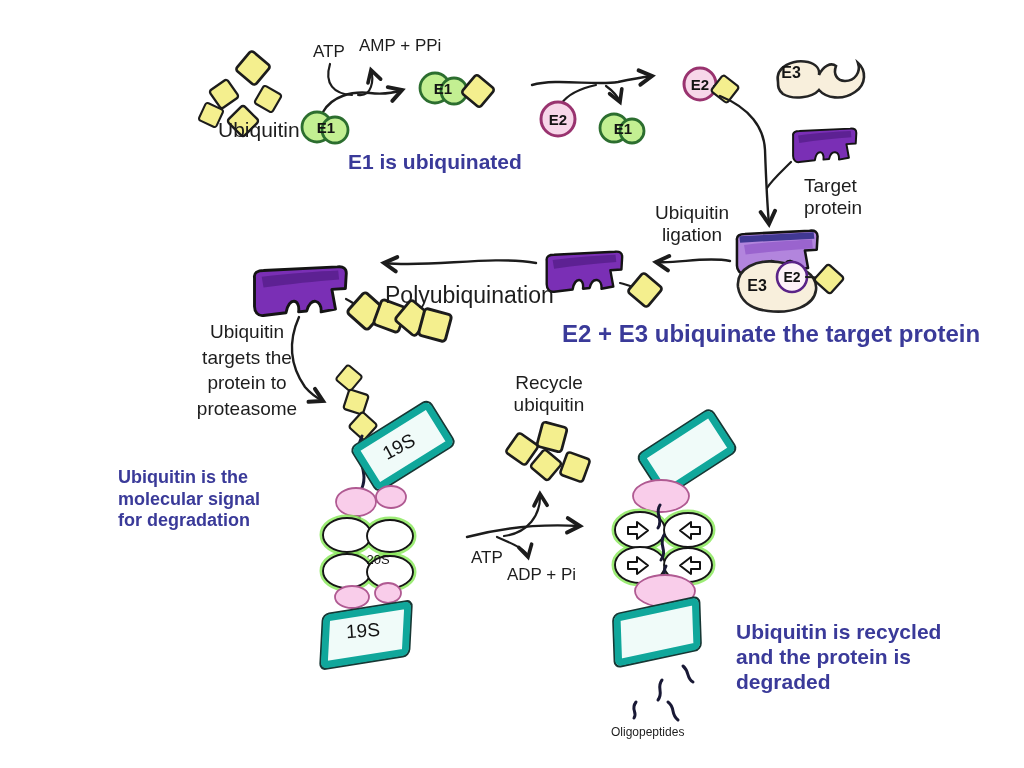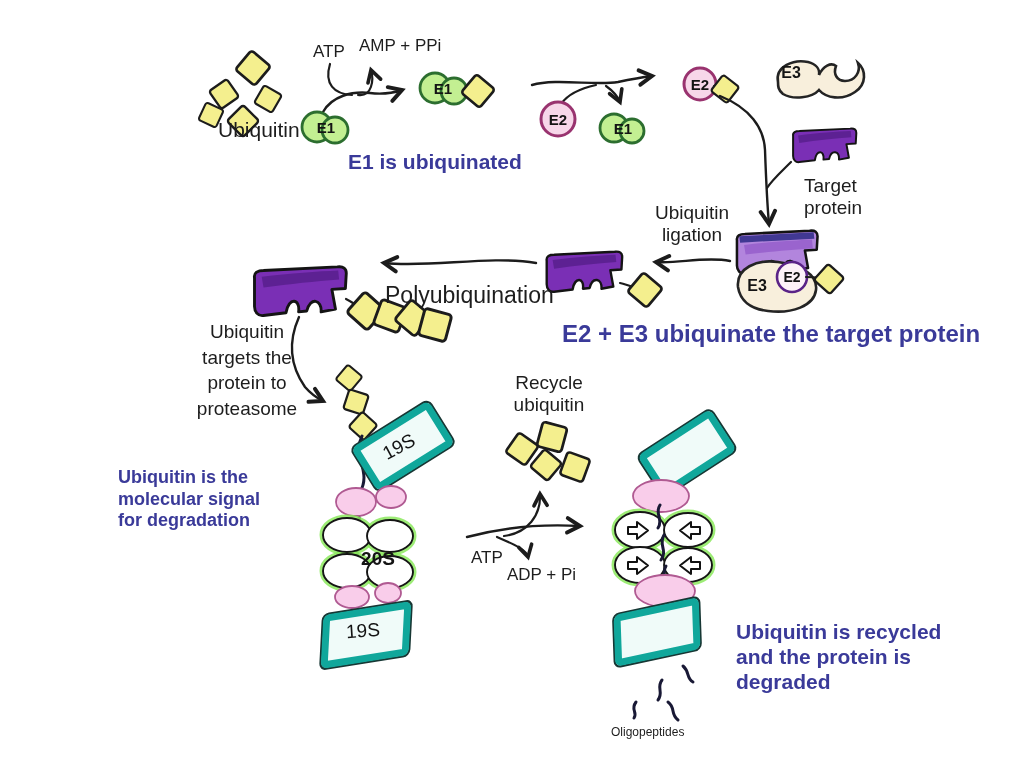--- a/index.html
+++ b/index.html
@@ -243,16 +243,16 @@
 
 <div class="enz" style="left:326px;top:127px;font-size:15px;">E1</div>
 <div class="enz" style="left:443px;top:88px;font-size:15px;">E1</div>
 <div class="enz" style="left:623px;top:128px;font-size:15px;">E1</div>
 <div class="enz" style="left:558px;top:119px;font-size:15px;">E2</div>
 <div class="enz" style="left:700px;top:84px;font-size:15px;">E2</div>
 <div class="enz" style="left:792px;top:277px;font-size:14px;">E2</div>
 <div class="enz" style="left:791px;top:73px;font-size:16px;">E3</div>
 <div class="enz" style="left:757px;top:286px;font-size:16px;">E3</div>
 <div class="enz" style="left:399px;top:447px;font-size:19px;font-weight:normal;transform:translate(-50%,-50%) rotate(-28deg);">19S</div>
-<div class="enz" style="left:378px;top:559px;font-size:19px;font-weight:bold;">20S</div>
+<div class="enz" style="left:378px;top:559px;font-size:13px;font-weight:normal;">20S</div>
 <div class="enz" style="left:363px;top:631px;font-size:19px;font-weight:normal;transform:translate(-50%,-50%) rotate(-4deg);">19S</div>
 
 </div>
 
 </body></html>

